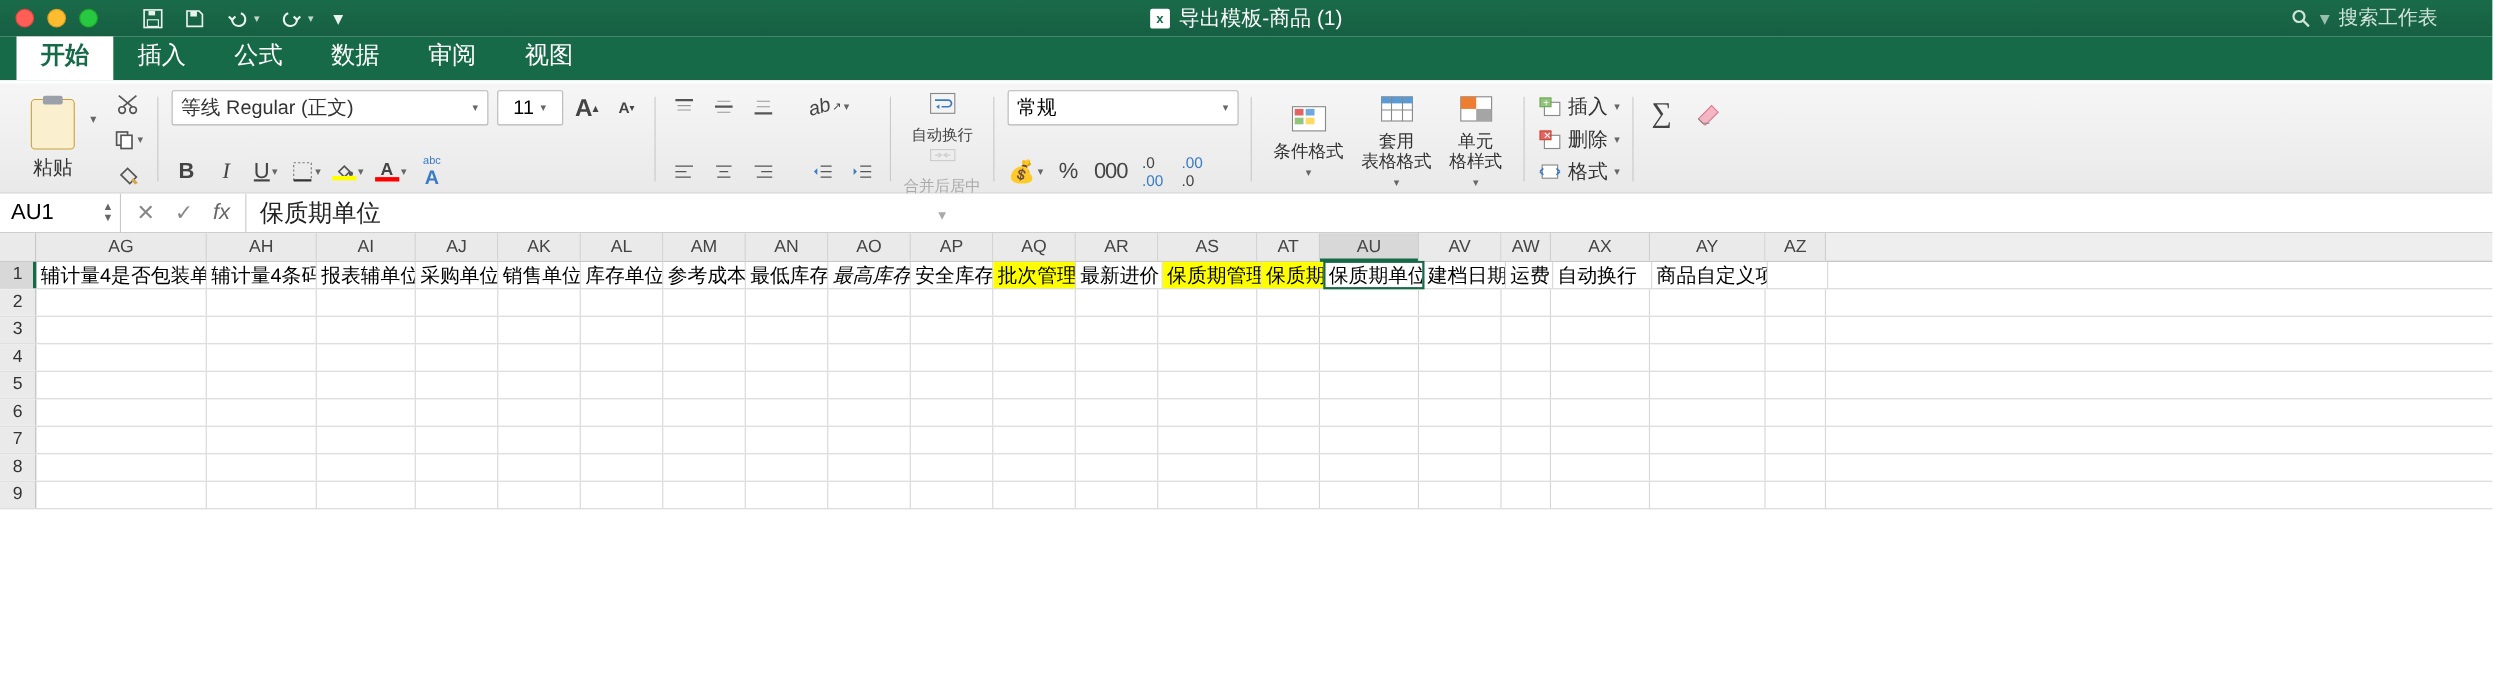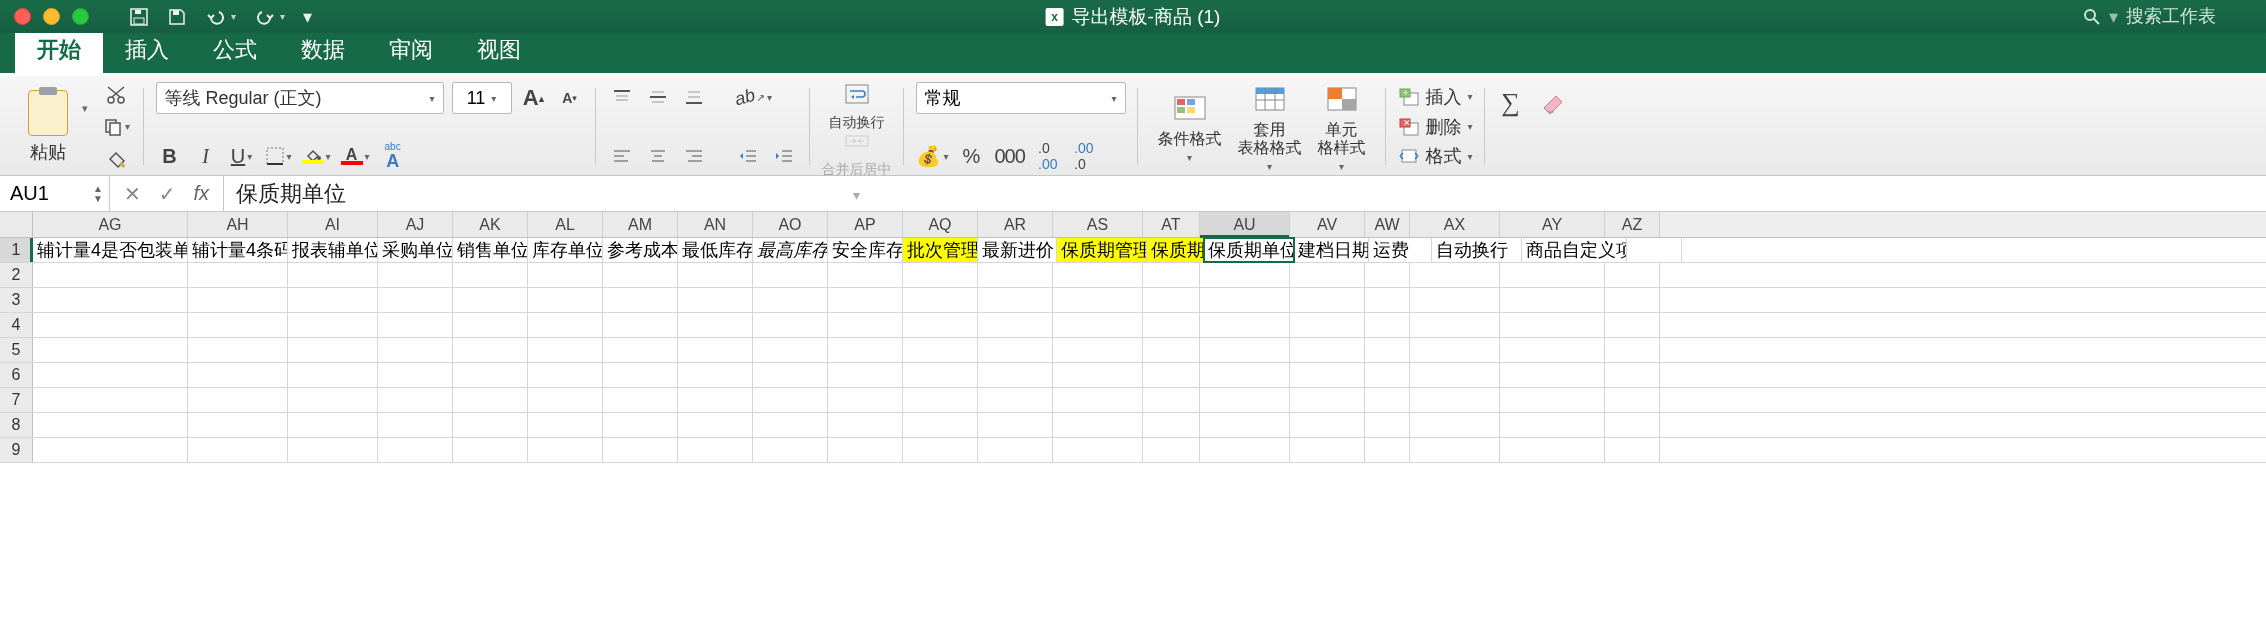--- a/index.html
+++ b/index.html
@@ -516,21 +516,21 @@
         <div class="cell" style="width: 75px;">参考成本</div>
         <div class="cell" style="width: 75px;">最低库存</div>
         <div class="cell" style="width: 75px; font-style: italic;">最高库存</div>
         <div class="cell" style="width: 75px;">安全库存</div>
         <div class="cell hl" style="width: 75px;">批次管理</div>
         <div class="cell" style="width: 79px;">最新进价</div>
         <div class="cell hl" style="width: 90px;">保质期管理</div>
         <div class="cell hl" style="width: 57px;">保质期</div>
         <div class="cell selcell" style="width: 90px;">保质期单位</div>
         <div class="cell" style="width: 75px;">建档日期</div>
-        <div class="cell" style="width: 63px;">运费</div>
+        <div class="cell" style="width: 43px;">运费</div>
         <div class="cell" style="width: 90px;">自动换行</div>
         <div class="cell" style="width: 105px;">商品自定义项</div>
         <div class="cell" style="width: 55px;"></div>
       </div>
       <div class="row-g">
         <div class="rh">2</div>
         <div class="cell" style="width: 155px;"></div>
         <div class="cell" style="width: 100px;"></div>
         <div class="cell" style="width: 90px;"></div>
         <div class="cell" style="width: 75px;"></div>

